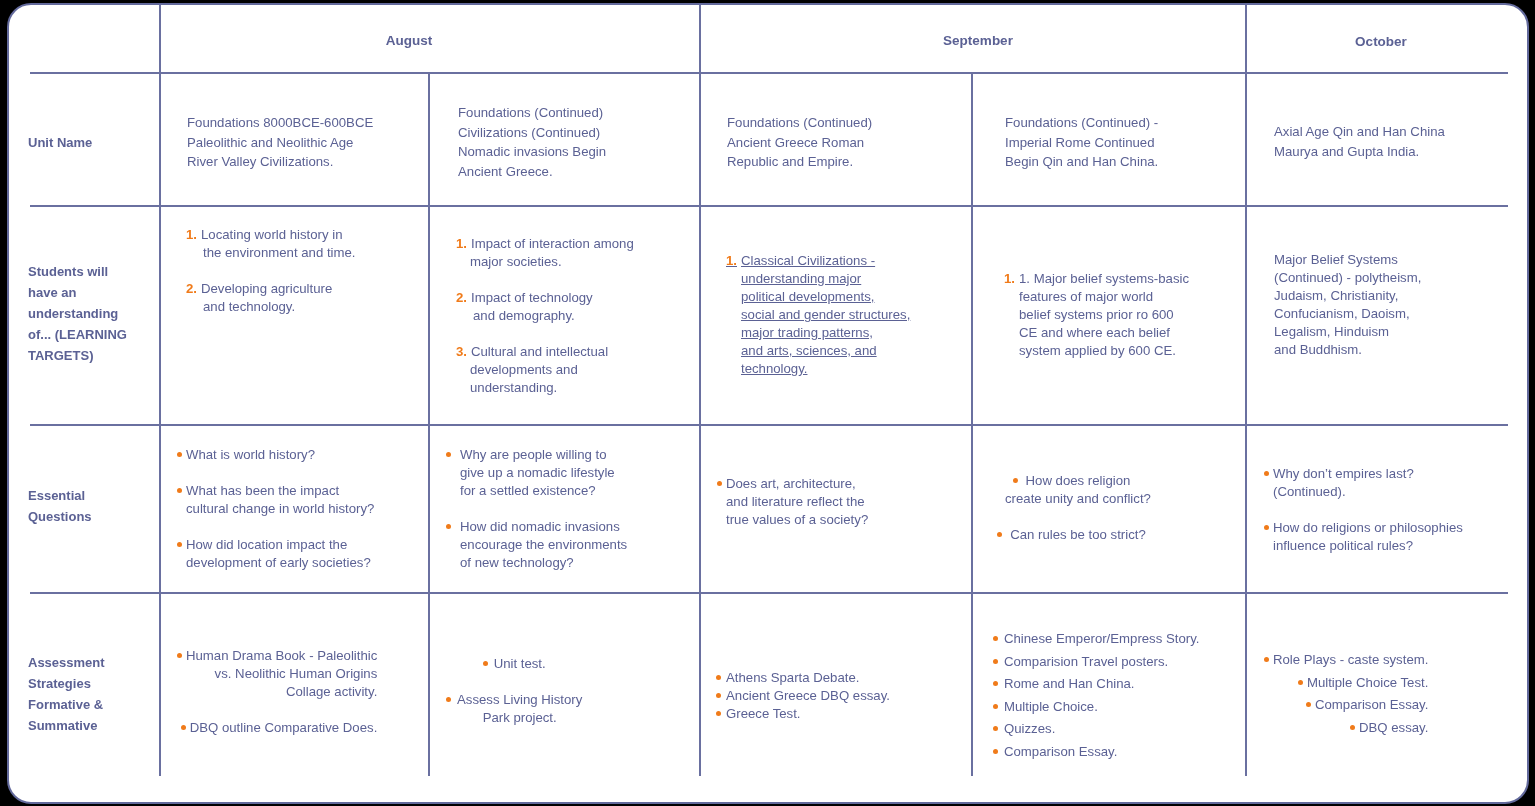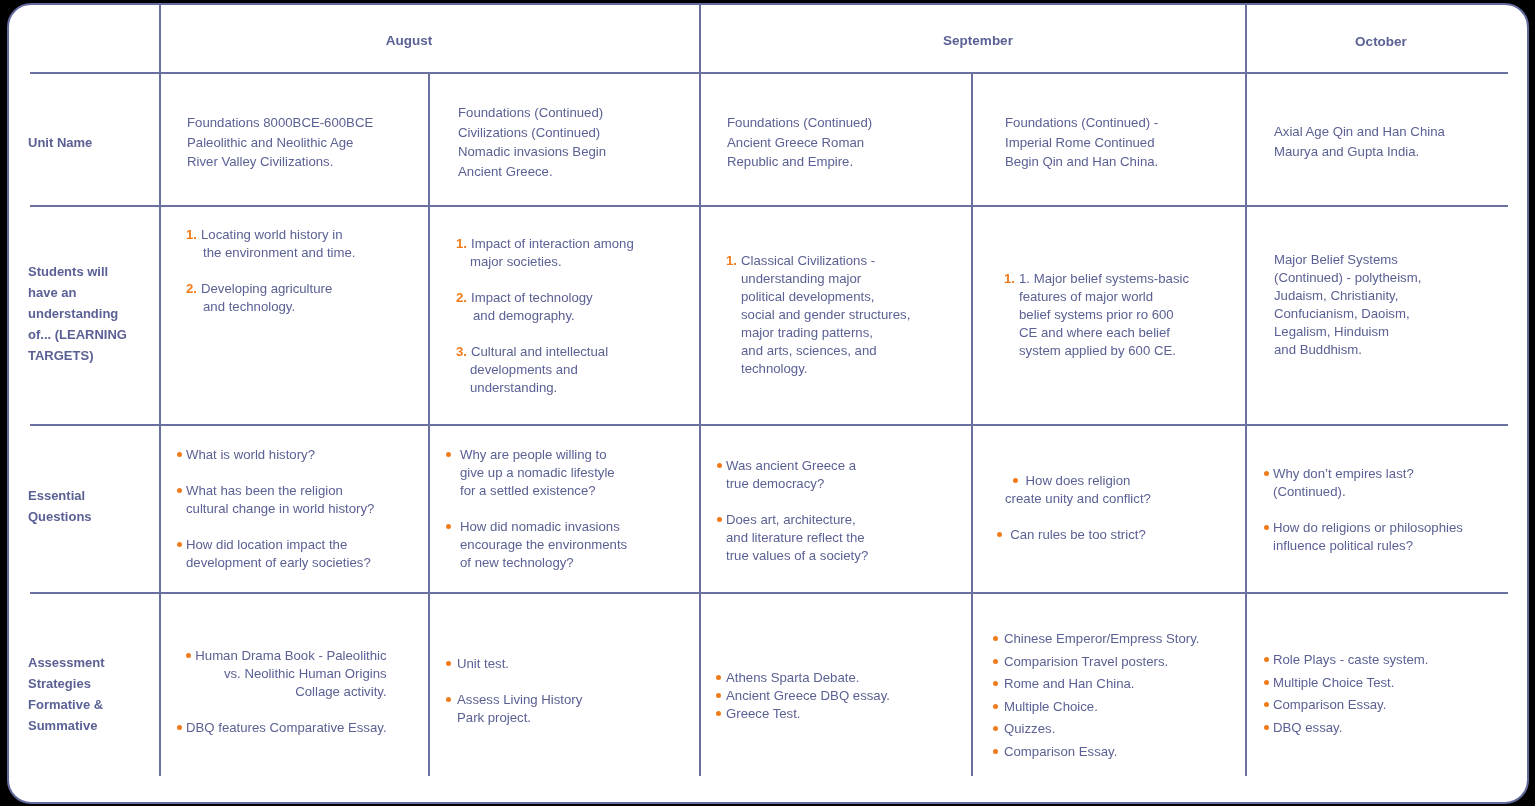--- a/index.html
+++ b/index.html
@@ -117,21 +117,21 @@
     <p><span class="num">2.</span><span>Impact of technology</span></p>
     <p style="padding-left:17px">and demography.</p>
   </div>
   <div class="item gap18">
     <p><span class="num">3.</span><span>Cultural and intellectual</span></p>
     <p style="padding-left:14px">developments and</p>
     <p style="padding-left:14px">understanding.</p>
   </div>
 </div>
 
-<div class="cell" style="left:726px; top:252px;">
+<div class="cell" style="left:726px; top:252px;text-decoration:underline;">
   <div class="item">
     <p><span class="num">1.</span><span>Classical Civilizations -</span></p>
     <p style="padding-left:15px">understanding major</p>
     <p style="padding-left:15px">political developments,</p>
     <p style="padding-left:15px">social and gender structures,</p>
     <p style="padding-left:15px">major trading patterns,</p>
     <p style="padding-left:15px">and arts, sciences, and</p>
     <p style="padding-left:15px">technology.</p>
   </div>
 </div>
@@ -153,21 +153,21 @@
   <p>Confucianism, Daoism,</p>
   <p>Legalism, Hinduism</p>
   <p>and Buddhism.</p>
 </div>
 
 <div class="cell" style="left:177px; top:446px;">
   <div class="item">
     <p><span class="bul"></span><span>What is world history?</span></p>
   </div>
   <div class="item gap18">
-    <p><span class="bul"></span><span>What has been the religion</span></p>
+    <p><span class="bul"></span><span>What has been the impact</span></p>
     <p style="padding-left:9px">cultural change in world history?</p>
   </div>
   <div class="item gap18">
     <p><span class="bul"></span><span>How did location impact the</span></p>
     <p style="padding-left:9px">development of early societies?</p>
   </div>
 </div>
 
 <div class="cell" style="left:446px; top:446px;">
   <div class="item">
@@ -176,24 +176,20 @@
     <p style="padding-left:14px">for a settled existence?</p>
   </div>
   <div class="item gap18">
     <p><span class="bul" style="margin-right:9px"></span><span>How did nomadic invasions</span></p>
     <p style="padding-left:14px">encourage the environments</p>
     <p style="padding-left:14px">of new technology?</p>
   </div>
 </div>
 
 <div class="cell" style="left:717px; top:457px;">
-  <div class="item">
-    <p><span class="bul"></span><span>Was ancient Greece a</span></p>
-    <p style="padding-left:9px">true democracy?</p>
-  </div>
   <div class="item gap18">
     <p><span class="bul"></span><span>Does art, architecture,</span></p>
     <p style="padding-left:9px">and literature reflect the</p>
     <p style="padding-left:9px">true values of a society?</p>
   </div>
 </div>
 
 <div class="cell" style="left:992px; top:472px;text-align:center;">
   <div class="item">
     <p><span class="bul" style="margin-right:8px"></span><span>How does religion</span></p>
@@ -215,25 +211,25 @@
   </div>
 </div>
 
 <div class="cell" style="left:177px; top:647px;text-align:right;">
   <div class="item">
     <p><span class="bul"></span><span>Human Drama Book - Paleolithic</span></p>
     <p style="padding-left:9px">vs. Neolithic Human Origins</p>
     <p style="padding-left:9px">Collage activity.</p>
   </div>
   <div class="item gap18">
-    <p><span class="bul"></span><span>DBQ features Comparative Essay.</span></p>
-  </div>
-</div>
-
-<div class="cell" style="left:446px; top:655px;">
+    <p><span class="bul"></span><span>DBQ outline Comparative Does.</span></p>
+  </div>
+</div>
+
+<div class="cell" style="left:446px; top:655px;text-align:center;">
   <div class="item">
     <p><span class="bul" style="margin-right:6px"></span><span>Unit test.</span></p>
   </div>
   <div class="item gap18">
     <p><span class="bul" style="margin-right:6px"></span><span>Assess Living History</span></p>
     <p style="padding-left:11px">Park project.</p>
   </div>
 </div>
 
 <div class="cell" style="left:716px; top:669px;">
@@ -262,21 +258,21 @@
     <p><span class="bul" style="margin-right:6px"></span><span>Multiple Choice.</span></p>
   </div>
   <div class="item gap4">
     <p><span class="bul" style="margin-right:6px"></span><span>Quizzes.</span></p>
   </div>
   <div class="item gap4">
     <p><span class="bul" style="margin-right:6px"></span><span>Comparison Essay.</span></p>
   </div>
 </div>
 
-<div class="cell" style="left:1264px; top:651px;">
+<div class="cell" style="left:1264px; top:651px;text-align:right;">
   <div class="item">
     <p><span class="bul"></span><span>Role Plays - caste system.</span></p>
   </div>
   <div class="item gap4">
     <p><span class="bul"></span><span>Multiple Choice Test.</span></p>
   </div>
   <div class="item gap4">
     <p><span class="bul"></span><span>Comparison Essay.</span></p>
   </div>
   <div class="item gap4">

